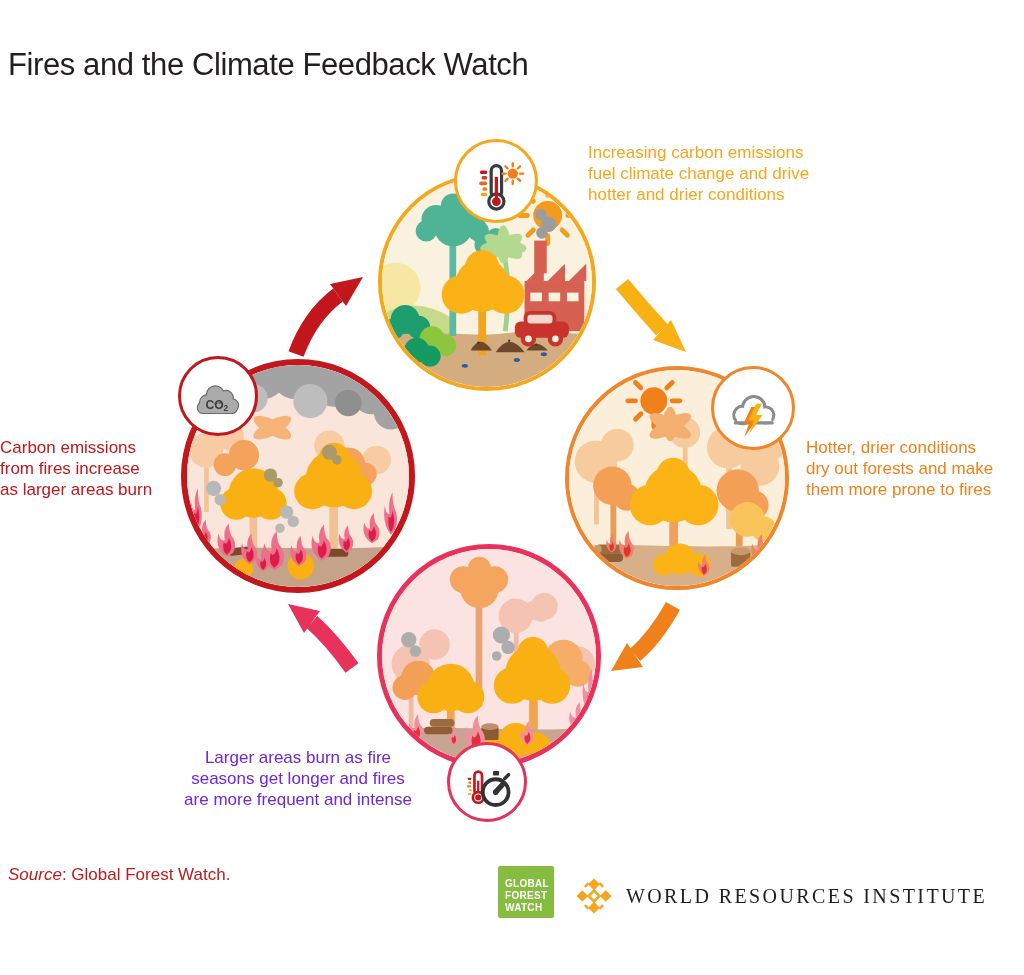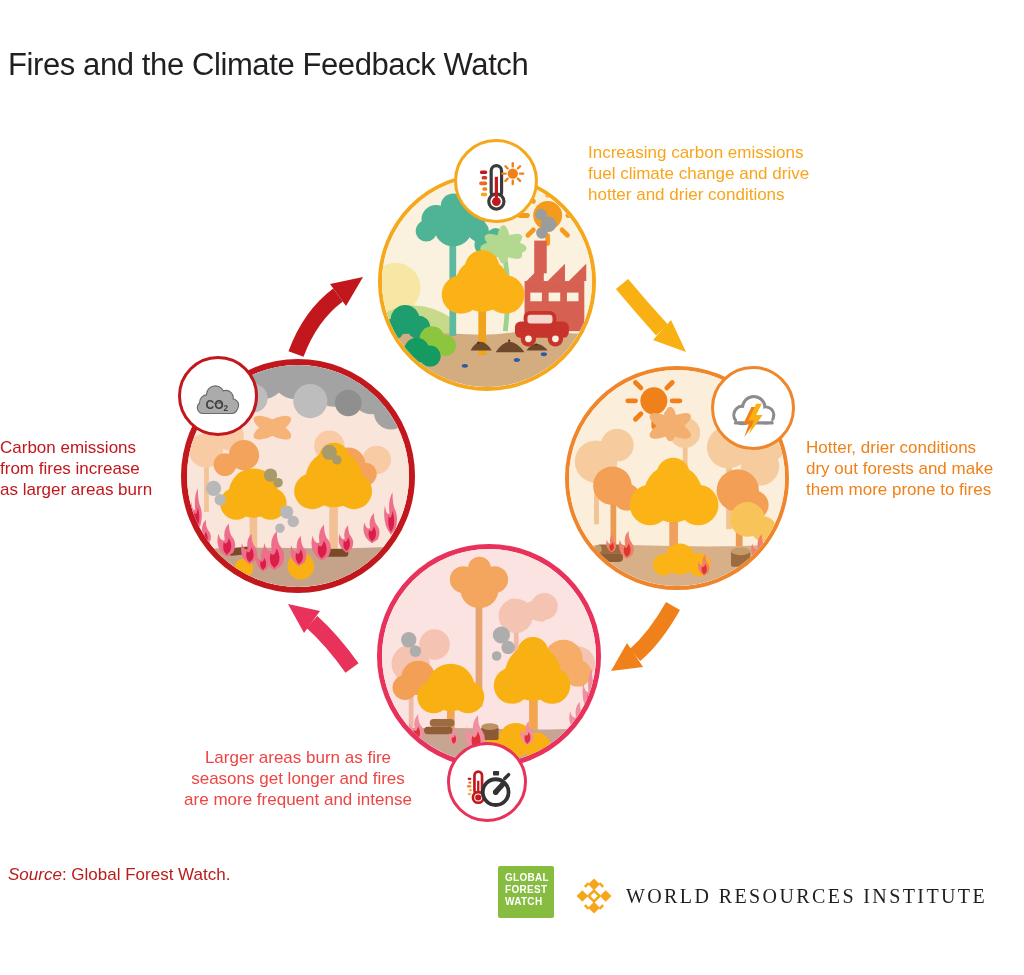--- a/index.html
+++ b/index.html
@@ -18,26 +18,26 @@
          display:flex;align-items:flex-end;justify-content:center;}
   .b-top{left:454px;top:139px;width:84px;height:84px;border:3.5px solid #F5A81C;}
   .b-right{left:711px;top:366px;width:84px;height:84px;border:3.5px solid #F0862B;}
   .b-bottom{left:447px;top:742px;width:80px;height:80px;border:3.5px solid #E8315B;}
   .b-left{left:178px;top:356px;width:80px;height:80px;border:3.5px solid #C2171D;}
   .badge svg{width:82%;height:82%;}
   .label{position:absolute;font-size:17px;line-height:21px;z-index:4;}
   .label b{font-weight:400;}
   .l-top{left:588px;top:142px;width:270px;color:#F9A51B;text-align:left;}
   .l-right{left:806px;top:437px;width:215px;color:#F08019;text-align:left;}
-  .l-bottom{left:158px;top:747px;width:280px;color:#ef4444;text-align:center;}
+  .l-bottom{left:158px;top:747px;width:280px;color:#6d28d9;text-align:center;}
   .l-left{left:0px;top:437px;width:200px;color:#C2171D;}
   .source{position:absolute;left:8px;top:865px;font-size:17px;color:#b91c1c;}
   .source i{font-style:italic;}
   .gfw{position:absolute;left:498px;top:866px;width:56px;height:52px;background:#86BC40;
-       border-radius:2px;box-sizing:border-box;padding:6px 0 0 7px;color:#fff;
+       border-radius:2px;box-sizing:border-box;padding:12px 0 0 7px;color:#fff;
        font-size:10px;font-weight:700;line-height:12px;letter-spacing:0.3px;}
   .wri{position:absolute;left:574px;top:876px;display:flex;align-items:center;}
   .wri-icon{width:40px;height:40px;}
   .wri-name{margin-left:12px;font-family:"Liberation Serif",serif;font-size:20px;
             letter-spacing:2.4px;color:#1E1E1E;white-space:nowrap;}
 </style>
 </head>
 <body>
 
 <div class="canvas">

